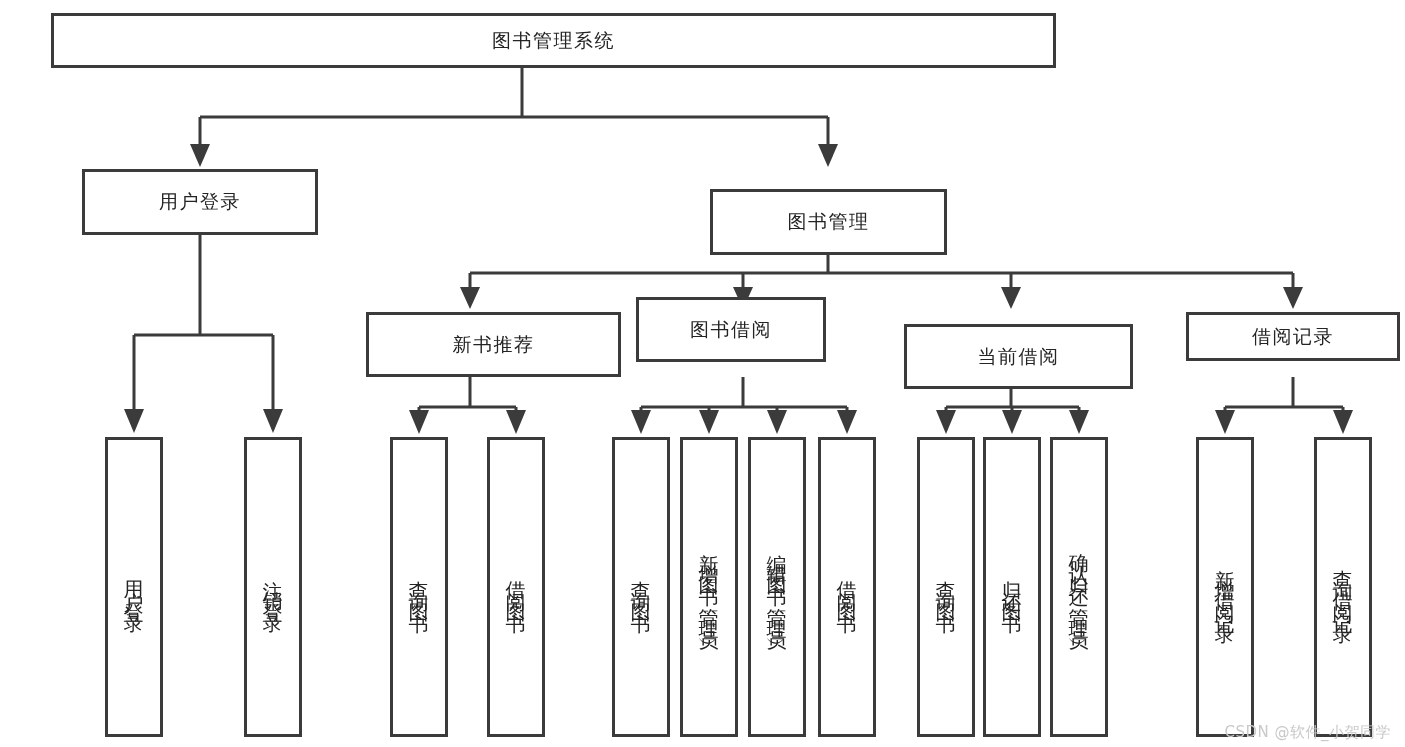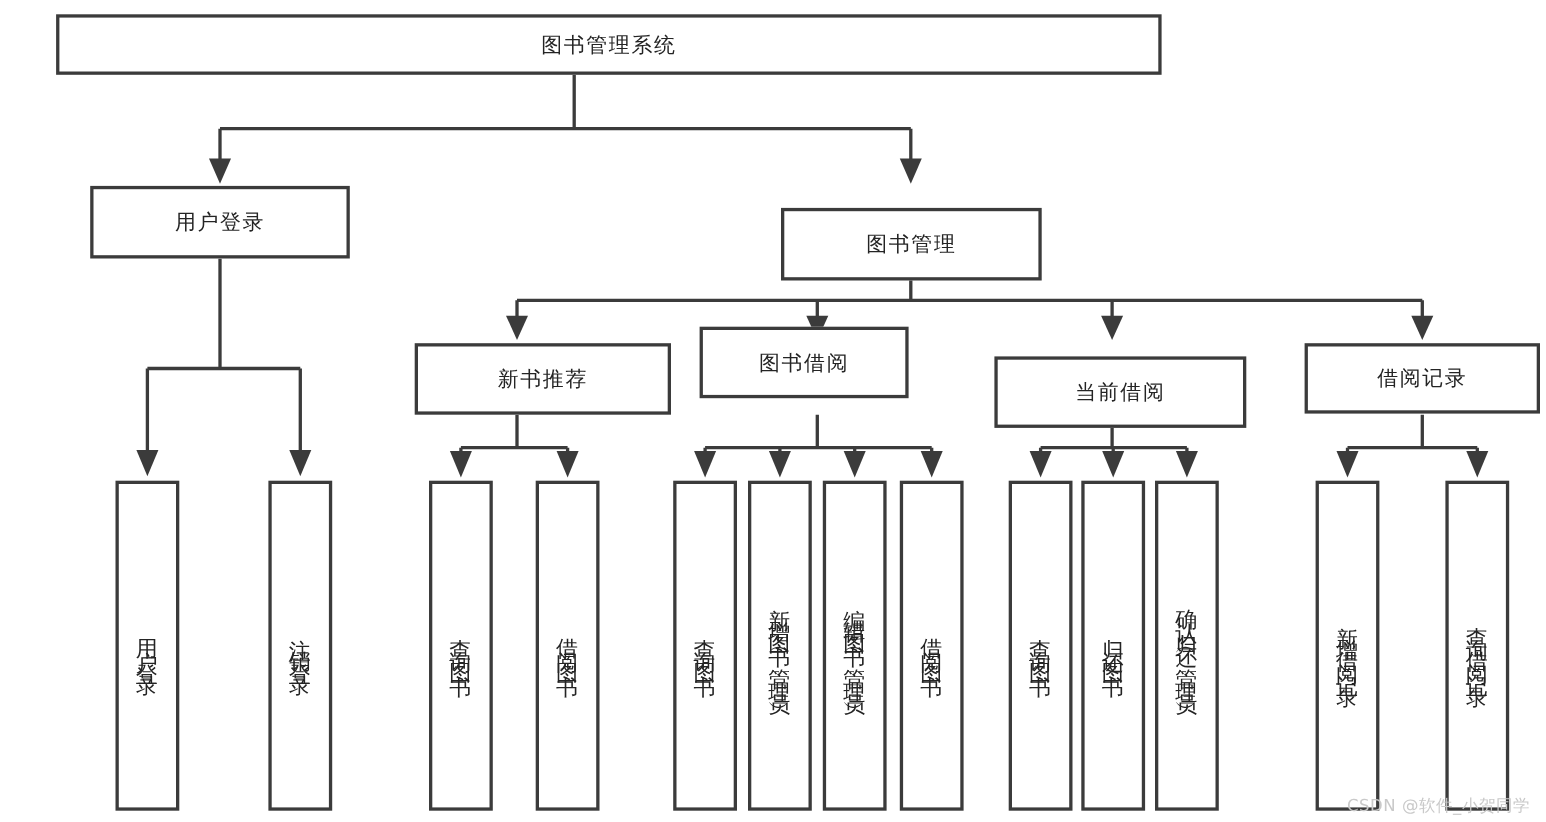--- a/index.html
+++ b/index.html
@@ -75,30 +75,30 @@
     <span>图书管理系统</span>
   </div>
 
   <div class="box hbox" style="left:82px; top:169px; width:236px; height:66px;">
     <span>用户登录</span>
   </div>
   <div class="box hbox" style="left:710px; top:169px; width:237px; height:66px;margin-top:20px;">
     <span>图书管理</span>
   </div>
 
-  <div class="box hbox" style="left:377px; top:312px; width:233px; height:65px;">
+  <div class="box hbox" style="left:366px; top:312px; width:255px; height:65px;">
     <span>新书推荐</span>
   </div>
   <div class="box hbox" style="left:636px; top:297px; width:190px; height:65px;font-family:Liberation Serif, serif;">
     <span>图书借阅</span>
   </div>
   <div class="box hbox" style="left:904px; top:324px; width:229px; height:65px;">
     <span>当前借阅</span>
   </div>
-  <div class="box hbox" style="left:1186px; top:312px; width:214px; height:64px;">
+  <div class="box hbox" style="left:1186px; top:312px; width:214px; height:49px;">
     <span>借阅记录</span>
   </div>
 
   <div class="box vbox" style="left:105px;">
     <span class="vtext">用户登录</span>
   </div>
   <div class="box vbox" style="left:244px;">
     <span class="vtext">注销登录</span>
   </div>
 

